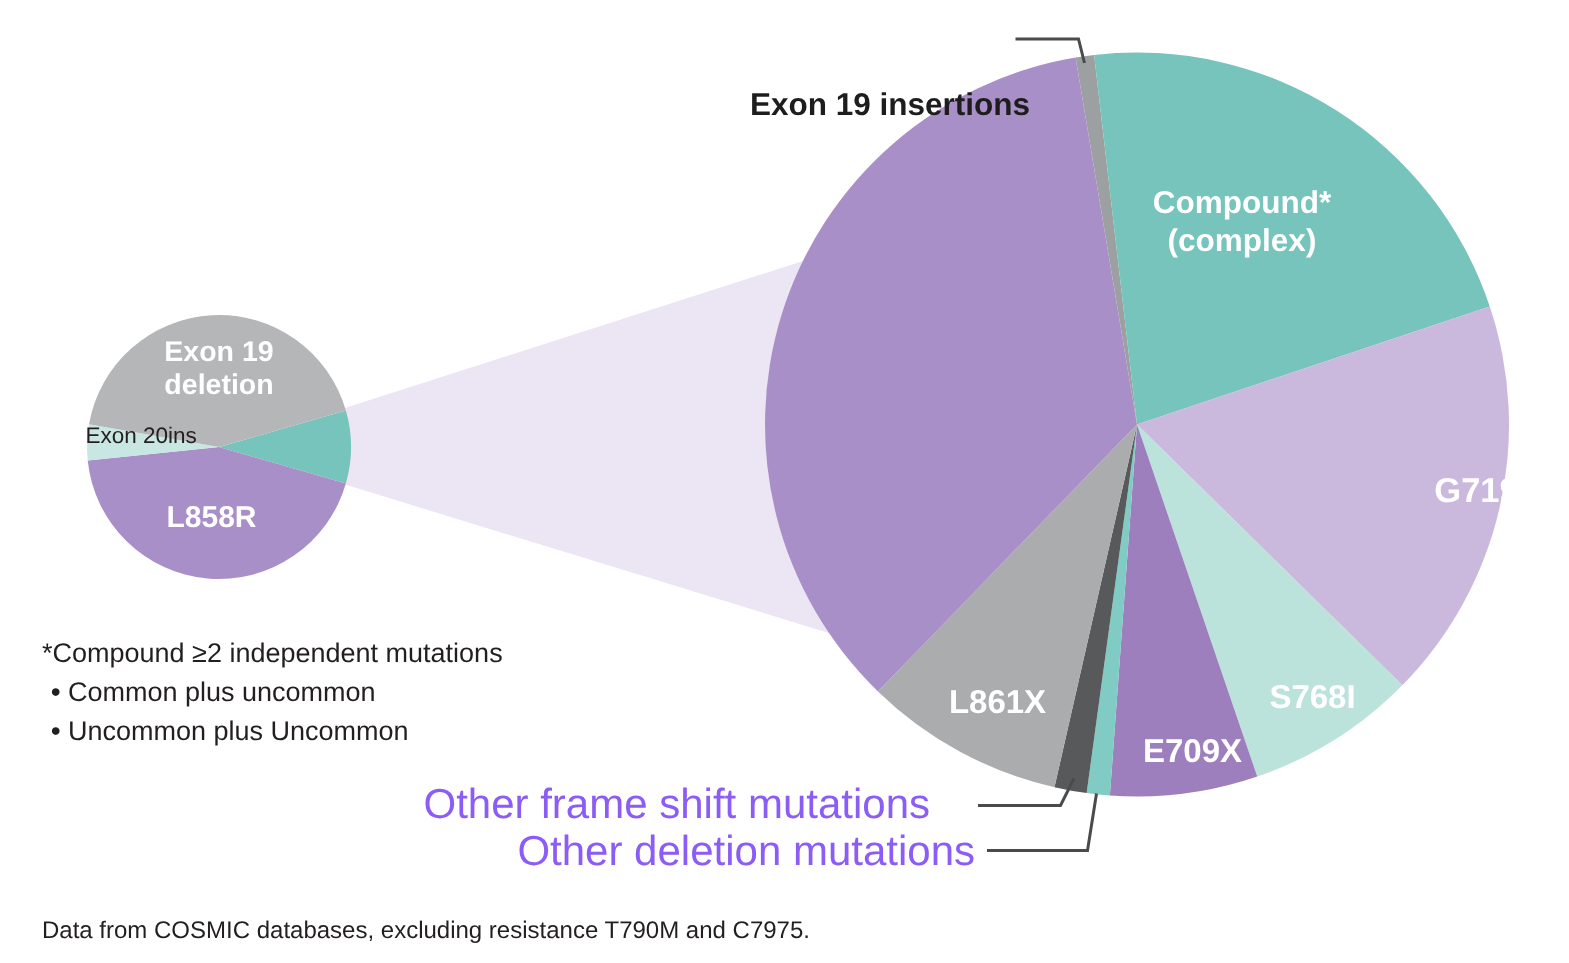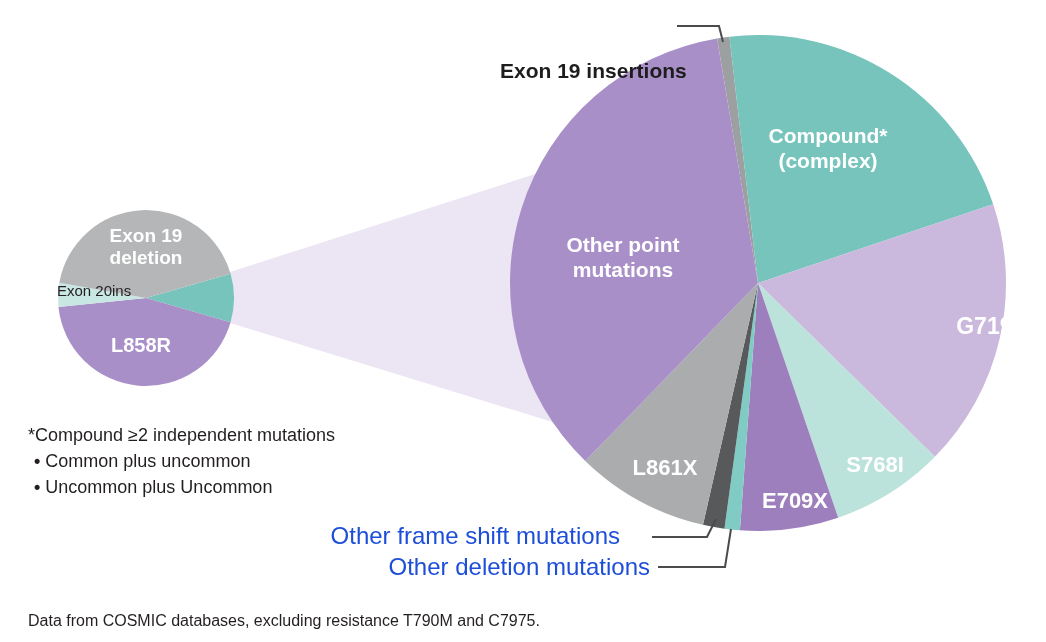--- a/index.html
+++ b/index.html
@@ -13,21 +13,21 @@
   .dark{color:#231f20;}
   .sz15{font-size:15px;}
   .sz19{font-size:19px;}
   .sz20{font-size:20px;}
   .sz21{font-size:21px;}
   .sz22{font-size:22px;}
   .sz23{font-size:23px;margin-left:40px;}
   .callout{color:#4f3c8c;font-weight:bold;font-size:24px;line-height:1.1;}
   .left-anchor{transform:translate(0,-50%);text-align:left;}
   .right-anchor{transform:translate(0,-50%);text-align:right;}
-  .ext{font-size:24px;font-weight:normal;color:#1d4ed8;}
+  .ext{font-size:28px;font-weight:normal;color:#8b5cf6;}
   .ext-bold{font-size:21px;font-weight:bold;color:#1d1d1d;}
   .footnote{position:absolute;left:28px;top:422px;font-size:18px;line-height:26px;}
   .footnote ul{margin:0;padding:0;list-style:none;}
   .footnote li{padding-left:6px;}
   .footnote li::before{content:"\2022\00a0";font-weight:bold;}
   .footer{position:absolute;left:28px;top:612px;font-size:16px;}
 </style>
 </head>
 <body>
 
@@ -62,24 +62,20 @@
     <div>deletion</div>
   </div>
   <div class="lbl dark sz15 left-anchor" style="left:57px;top:291px;">Exon 20ins</div>
   <div class="lbl white sz20" style="left:141px;top:346px;">L858R</div>
 
 
   <div class="lbl white sz21" style="left:828px;top:149px;">
     <div>Compound*</div>
     <div>(complex)</div>
   </div>
-  <div class="lbl white sz21" style="left:623px;top:258px;">
-    <div>Other point</div>
-    <div>mutations</div>
-  </div>
   <div class="lbl white sz23" style="left:952px;top:327px;">G719X</div>
   <div class="lbl white sz22" style="left:875px;top:465px;">S768I</div>
   <div class="lbl white sz22" style="left:795px;top:501px;">E709X</div>
   <div class="lbl white sz22" style="left:665px;top:468px;">L861X</div>
 
   <div class="lbl ext-bold left-anchor" style="left:500px;top:24px;margin-top:47px;">Exon 19 insertions</div>
   <div class="lbl ext right-anchor" style="left:auto;right:426px;top:536px;">Other frame shift mutations</div>
   <div class="lbl ext right-anchor" style="left:auto;right:396px;top:567px;">Other deletion mutations</div>
 
   <div class="footnote">

